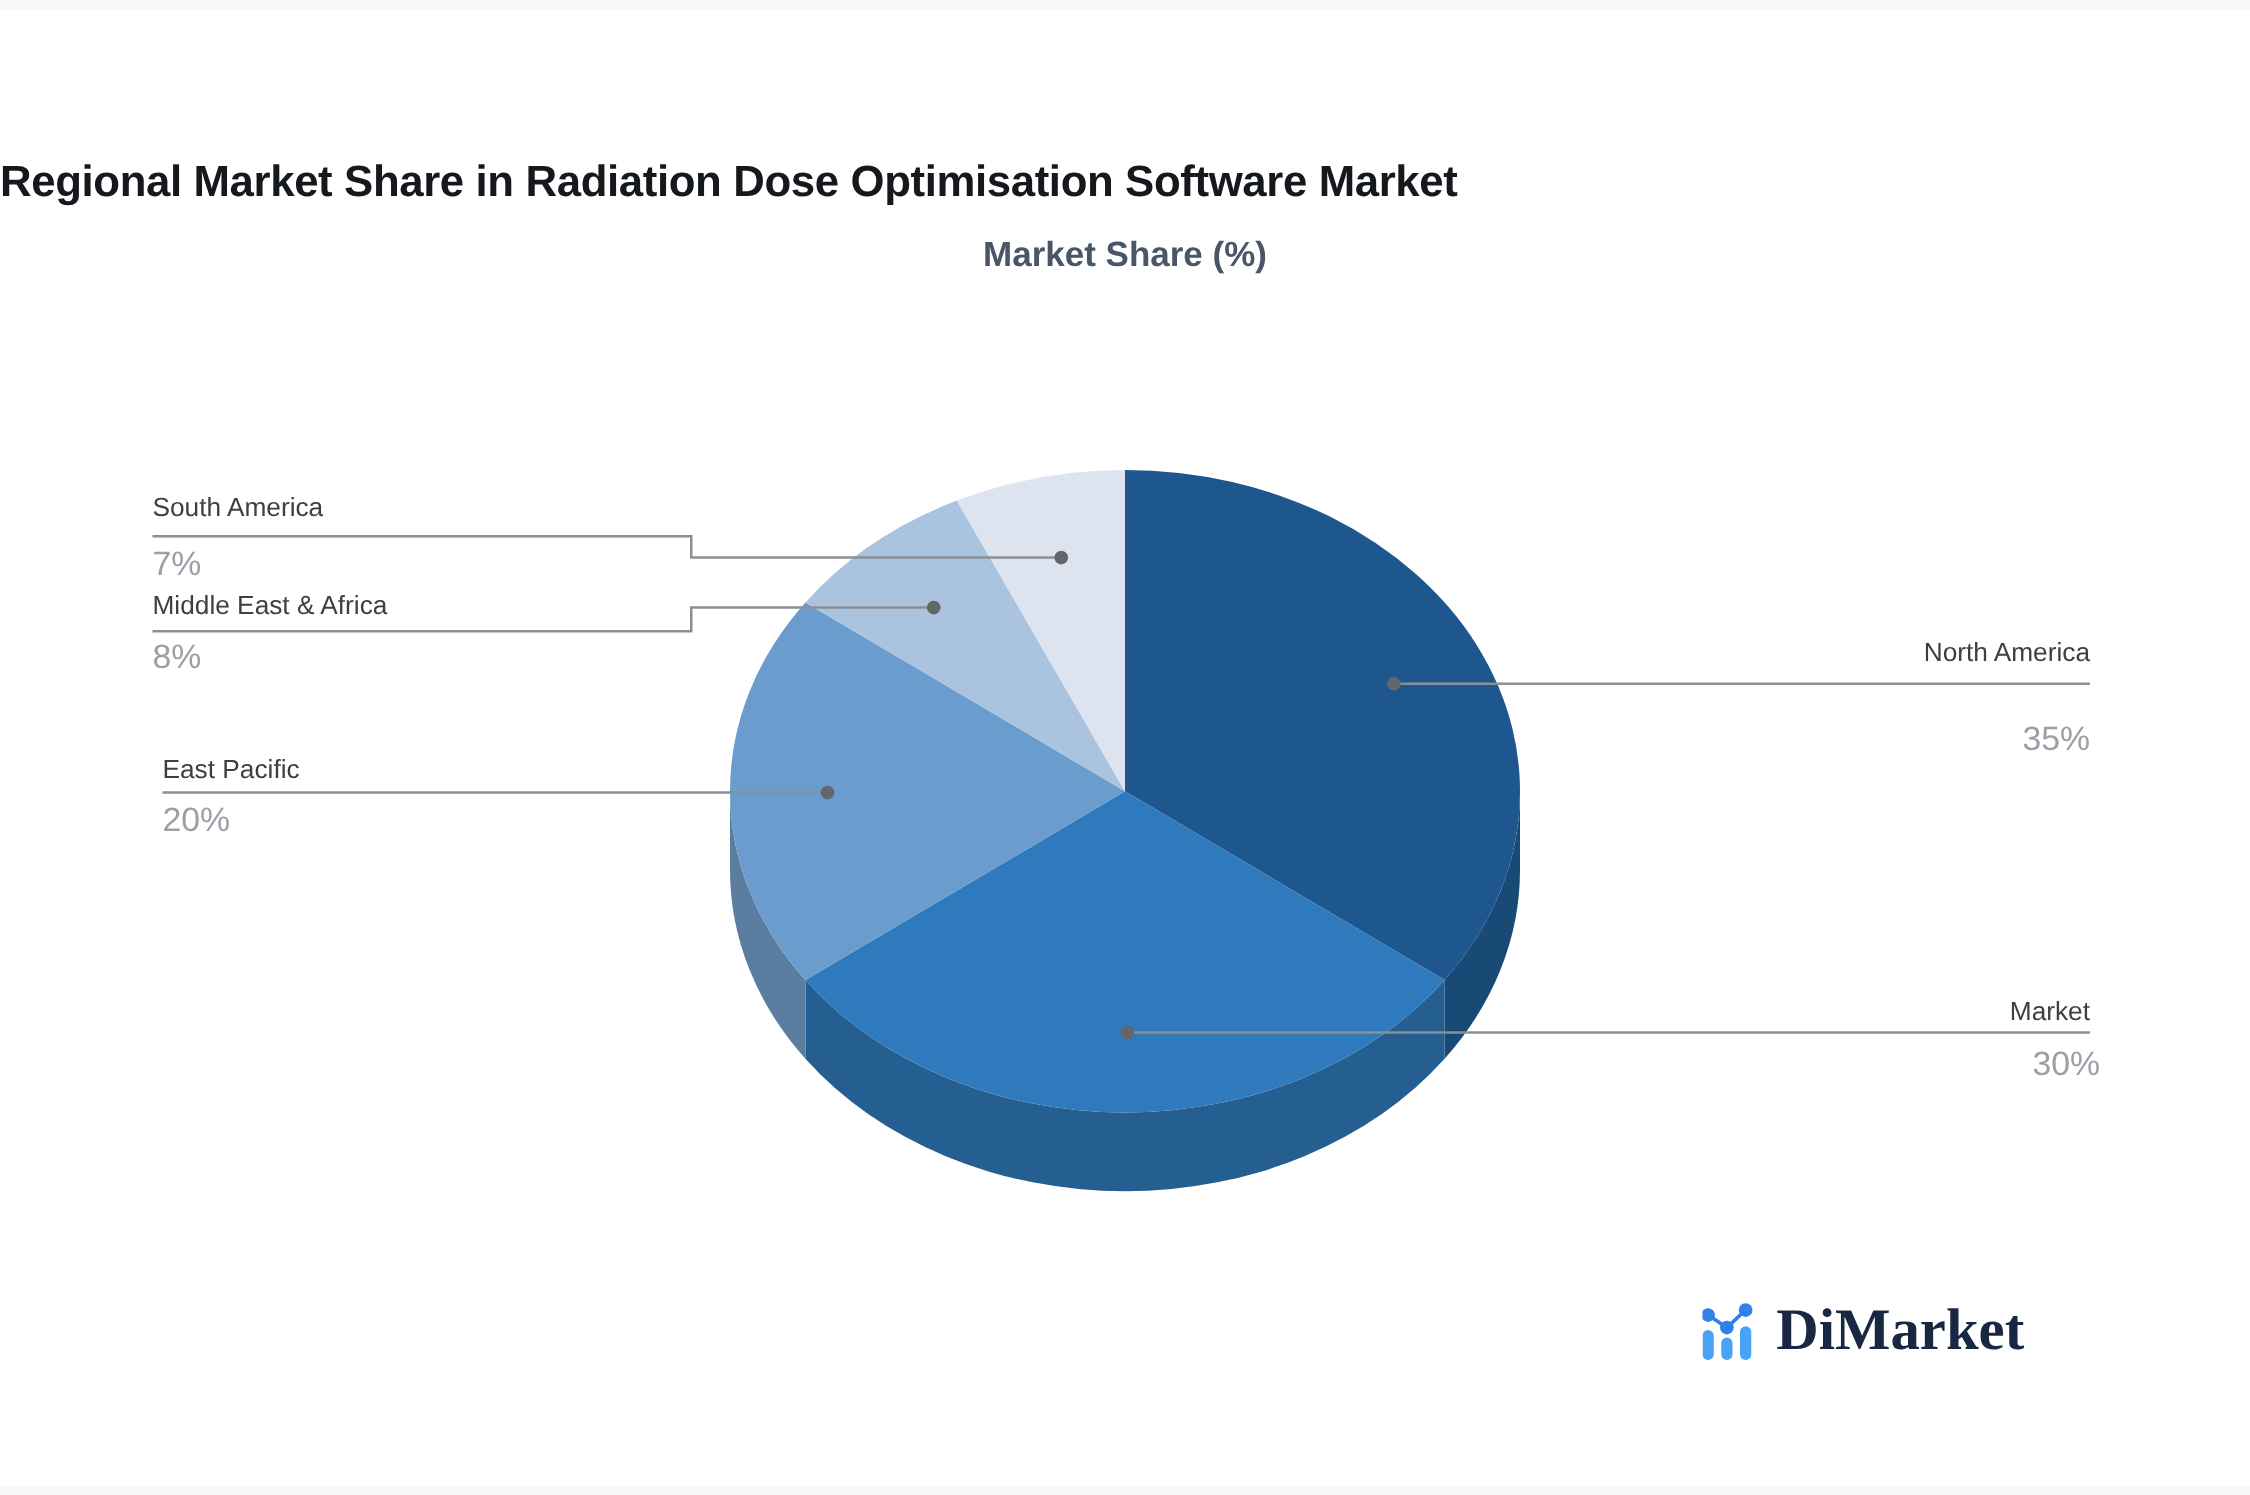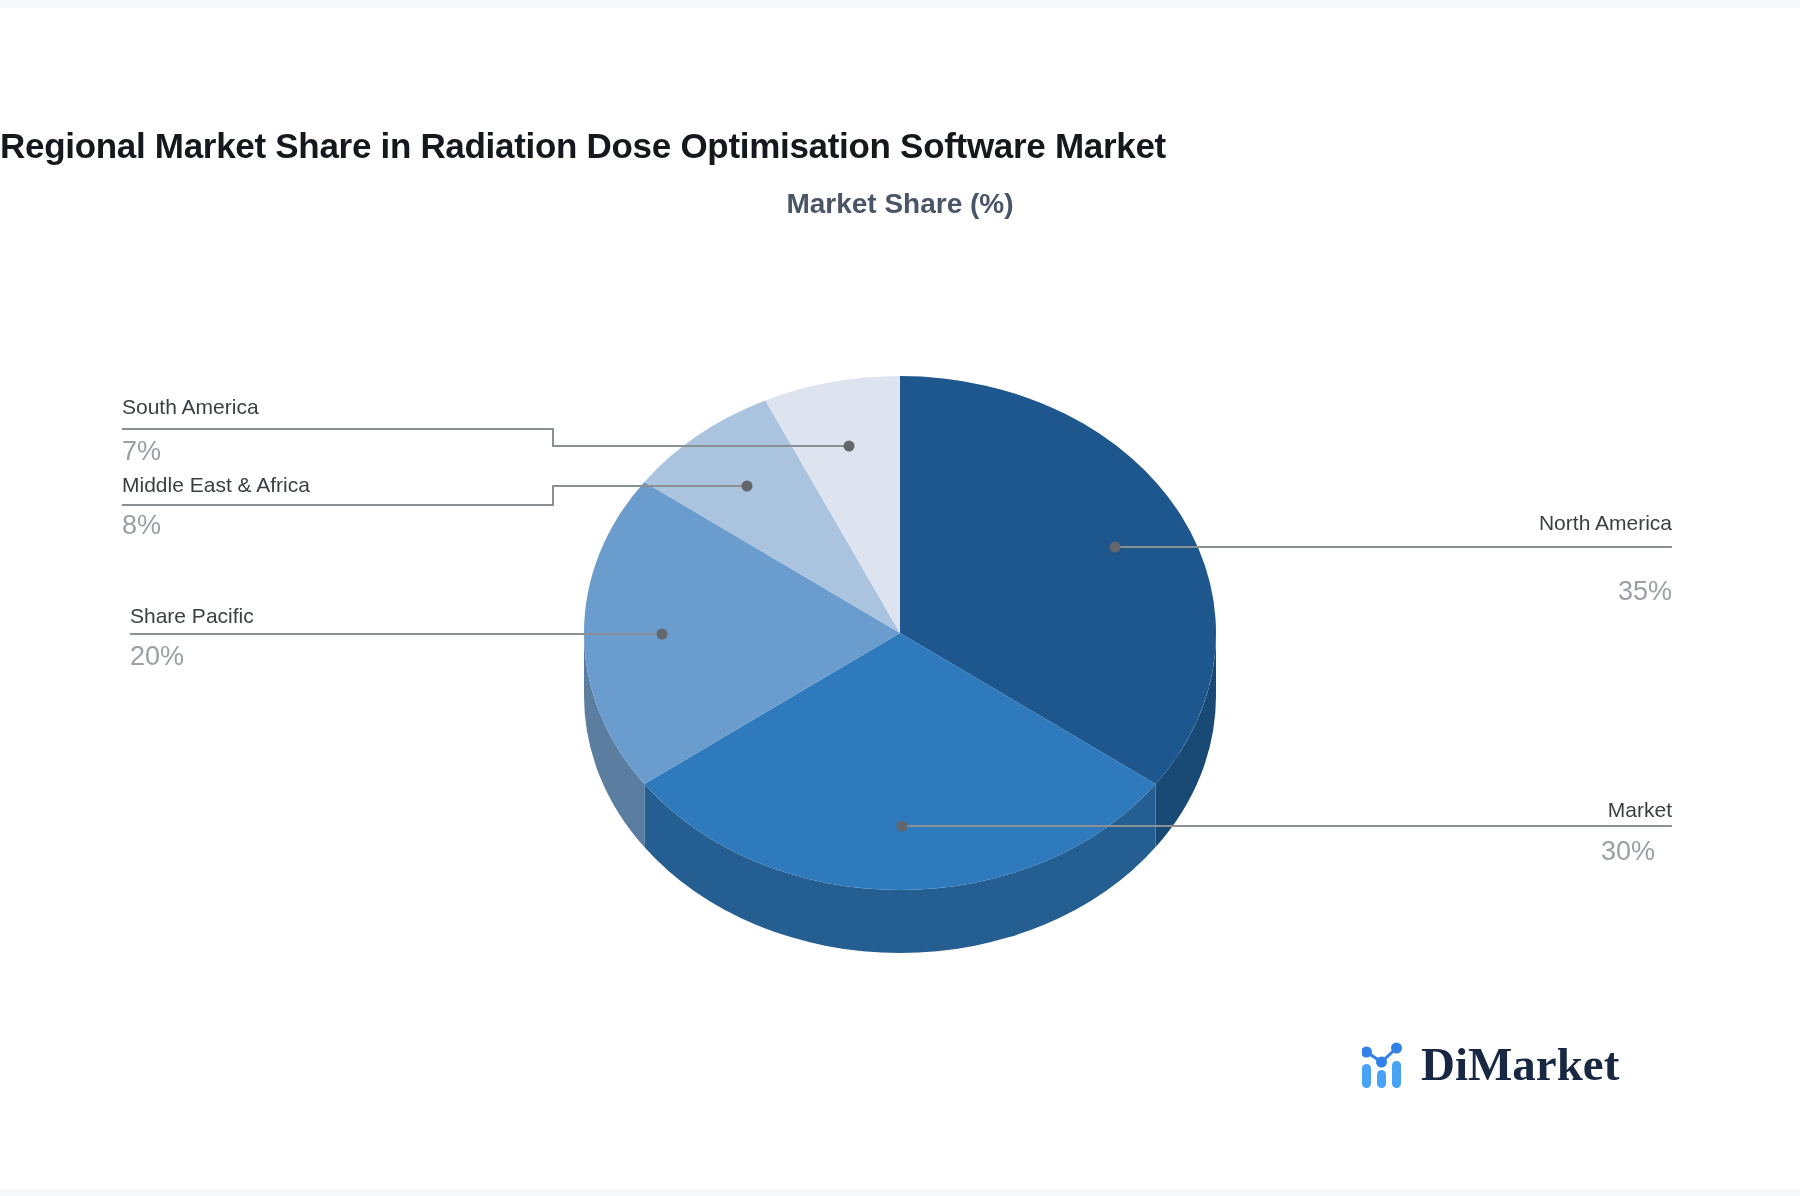--- a/index.html
+++ b/index.html
@@ -12,21 +12,21 @@
   .page-title{position:absolute;left:0;top:126px;width:1800px;
       font-size:35px;font-weight:700;color:#15181c;letter-spacing:-0.3px;}
   .page-subtitle{position:absolute;left:0;top:188px;width:1800px;text-align:center;
       font-size:28px;font-weight:700;color:#4a5568;}
   .callout-name{position:absolute;font-size:21px;line-height:28px;color:#3c4045;white-space:nowrap;}
   .callout-pct{position:absolute;font-size:27px;line-height:28px;color:#9aa0a6;white-space:nowrap;}
   .align-r{text-align:left;}
   .lbl-na-name{right:128px;top:509px;}
   .lbl-na-pct{right:128px;top:553px;margin-top:24px;}
   .lbl-eu-name{right:128px;top:796px;}
-  .lbl-eu-pct{right:145px;top:837px;}
+  .lbl-eu-pct{right:120px;top:837px;}
   .lbl-ap-name{left:130px;top:602px;}
   .lbl-ap-pct{left:130px;top:642px;}
   .lbl-mea-name{left:122px;top:471px;}
   .lbl-mea-pct{left:122px;top:511px;}
   .lbl-sa-name{left:122px;top:393px;}
   .lbl-sa-pct{left:122px;top:437px;}
   .brand{position:absolute;left:1362px;top:1040px;display:flex;gap:13px;}
   .brand-text{font-family:"Liberation Serif", serif;font-weight:700;font-size:47px;
       color:#182742;line-height:48px;}
 </style>
@@ -59,21 +59,21 @@
 
 <div class="page-title">Regional Market Share in Radiation Dose Optimisation Software Market</div>
 <div class="page-subtitle">Market Share (%)</div>
 
 <div class="callout-name align-r lbl-na-name">North America</div>
 <div class="callout-pct align-r lbl-na-pct">35%</div>
 
 <div class="callout-name align-r lbl-eu-name">Market</div>
 <div class="callout-pct align-r lbl-eu-pct">30%</div>
 
-<div class="callout-name lbl-ap-name">Share Pacific</div>
+<div class="callout-name lbl-ap-name">East Pacific</div>
 <div class="callout-pct lbl-ap-pct">20%</div>
 
 <div class="callout-name lbl-mea-name">Middle East &amp; Africa</div>
 <div class="callout-pct lbl-mea-pct">8%</div>
 
 <div class="callout-name lbl-sa-name">South America</div>
 <div class="callout-pct lbl-sa-pct">7%</div>
 
 <div class="brand">
   <svg width="46" height="48" viewBox="0 0 46 48">

